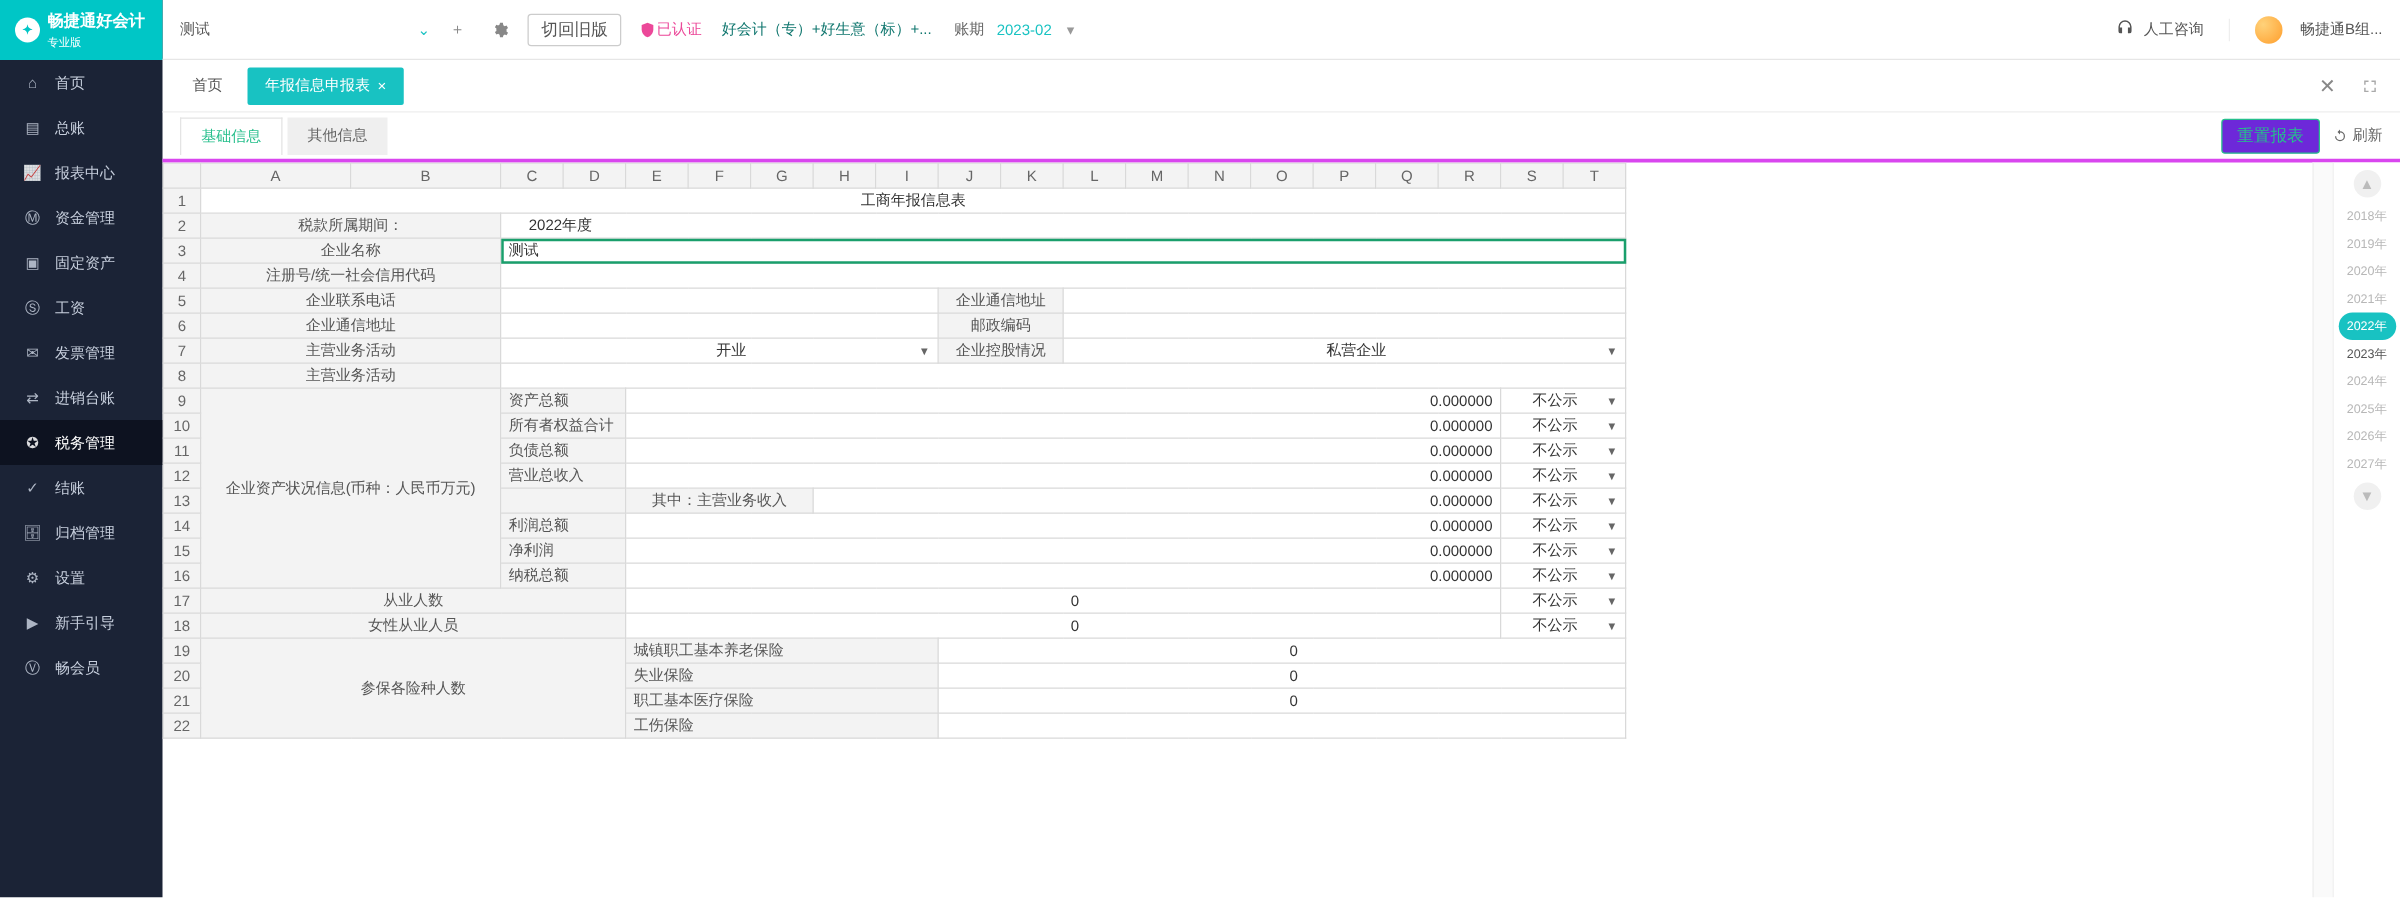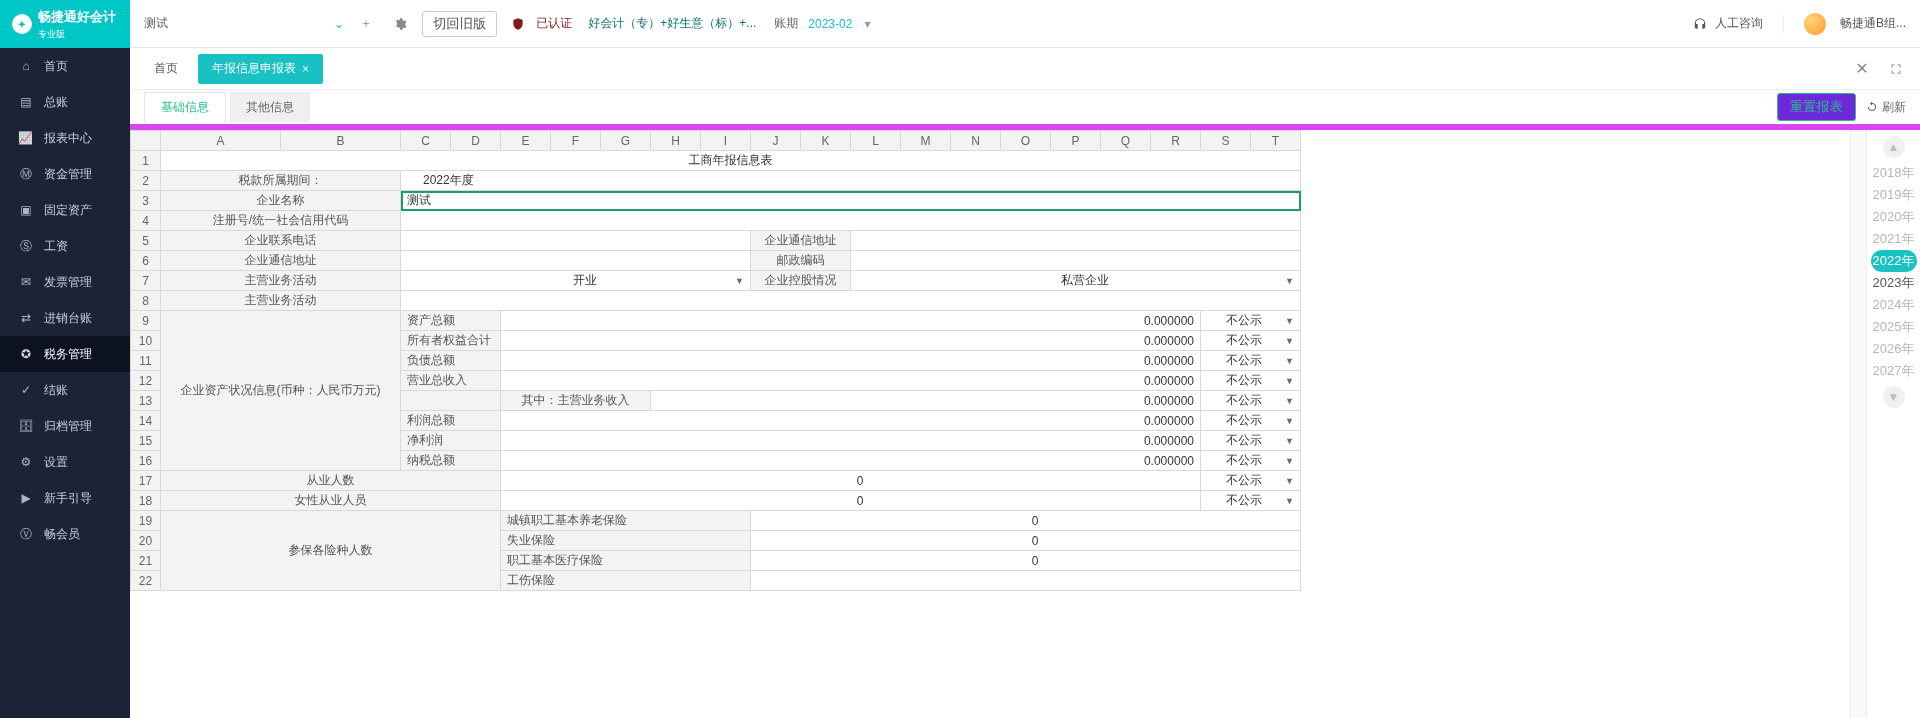--- a/index.html
+++ b/index.html
@@ -17,42 +17,42 @@
 
 
 .main { flex:1; display:flex; flex-direction:column; min-width:0; }
 
 
 .topbar { height:48px; border-bottom:1px solid #e6e6e6; display:flex; align-items:center; padding:0 14px; gap:10px; }
 .org-select { min-width:200px; height:28px; display:flex; align-items:center; justify-content:space-between; color:#555; cursor:pointer; }
 .org-select .chev { color:#18c2c2; }
 .tb-iconbtn { width:24px; height:24px; display:flex; align-items:center; justify-content:center; color:#888; cursor:pointer; }
 .btn-old { height:26px; padding:0 10px; border:1px solid #ccc; border-radius:3px; background:#fff; cursor:pointer; color:#555; }
-.verify { color:#7f1d1d; display:flex; align-items:center; gap:11px; margin-left:4px;text-align:right; }
+.verify { color:#ec4899; display:flex; align-items:center; gap:0; margin-left:4px;text-align:right; }
 .shield { width:14px; height:14px; }
 .plans { color:#0f766e; margin-left:6px; }
 .period-label { color:#666; margin-left:8px; }
 .period-value { color:#18c2c2; cursor:pointer; }
 .topbar-spacer { flex:1; }
-.support { display:flex; align-items:center; gap:8px; color:#555; cursor:pointer; }
+.support { display:flex; gap:8px; color:#555; cursor:pointer; }
 .avatar { width:22px; height:22px; border-radius:50%; background:radial-gradient(circle at 30% 30%,#ffd27a,#ff9e2c); }
 .user-name { color:#555; margin-left:4px; max-width:80px; overflow:hidden; text-overflow:ellipsis; white-space:nowrap; }
 
 
 .tabsbar { height:42px; display:flex; align-items:center; padding-left:10px; gap:6px; border-bottom:1px solid #eee; }
 .page-tab { height:30px; padding:0 14px; display:flex; align-items:center; gap:6px; cursor:pointer; color:#555; }
 .page-tab.active { background:#18c2c2; color:#fff; border-radius:2px; }
 .tab-close { font-size:12px; }
 .tabsbar-spacer { flex:1; }
 .tabsbar-right { margin-right:10px; display:flex; gap:6px; }
 .close-all { width:28px; height:28px; display:flex; align-items:center; justify-content:center; cursor:pointer; color:#888; font-size:16px; }
 .fullscreen { width:28px; height:28px; display:flex; align-items:center; justify-content:center; cursor:pointer; color:#aaa; }
 
 
-.subtabs-row { height:40px; display:flex; align-items:center; padding:0 14px; gap:0; border-bottom:6px solid #d946ef; }
+.subtabs-row { height:40px; display:flex; align-items:center; padding:0 14px; gap:0; border-bottom:3px solid #d946ef; }
 .subtab { height:30px; padding:0 16px; display:flex; align-items:center; cursor:pointer; background:#efefef; color:#666; }
 .subtab.active { background:#fff; color:#26bf8c; border:1px solid #e4e4e4; border-bottom:none; }
 .subtab + .subtab { margin-left:4px; }
 .subtabs-spacer { flex:1; }
 .btn-reset { height:28px; padding:0 12px; border:1px solid #26bf8c; color:#26bf8c; background:#6d28d9; border-radius:3px; cursor:pointer; margin-right:10px; }
 .btn-refresh { display:flex; align-items:center; gap:4px; color:#666; cursor:pointer; }
 
 
 .sheet-wrap { flex:1; display:flex; min-height:0; }
 .sheet { flex:1; overflow:auto; }
@@ -68,21 +68,21 @@
 .title-cell { text-align:center; font-size:14px; font-weight:normal; }
 .editable { background:#fff;padding-left:19px; }
 .sel-cell { outline:2px solid #1a9f6c; outline-offset:-2px; padding-left:6px; }
 .dd { display:flex; justify-content:space-between; align-items:center; padding:0 6px; cursor:pointer; }
 .dd .arr { font-size:9px; color:#666; }
 .col-A{width:120px}.col-B{width:120px}.col-C{width:50px}.col-D{width:50px}.col-E{width:50px}.col-F{width:50px}.col-G{width:50px}.col-H{width:50px}.col-I{width:50px}.col-J{width:50px}.col-K{width:50px}.col-L{width:50px}.col-M{width:50px}.col-N{width:50px}.col-O{width:50px}.col-P{width:50px}.col-Q{width:50px}.col-R{width:50px}.col-S{width:50px}.col-T{width:50px}
 
 
 .year-rail { width:54px; border-left:1px solid #eee; display:flex; flex-direction:column; align-items:center; padding-top:6px; gap:4px; background:#fff; }
 .rail-btn { width:22px; height:22px; border-radius:50%; background:#f0f0f0; color:#bbb; display:flex; align-items:center; justify-content:center; cursor:pointer; font-size:12px; }
-.year-item { width:46px; height:22px; display:flex; align-items:center; justify-content:center; color:#b7b7b7; font-size:13px; cursor:pointer; border-radius:11px; }
+.year-item { width:46px; height:22px; display:flex; align-items:center; justify-content:center; color:#b7b7b7; font-size:10px; cursor:pointer; border-radius:11px; }
 .year-item.current { background:#18c2c2; color:#fff; }
 .year-item.near { color:#555; }
 
 
 .vscroll { width:16px; border-left:1px solid #eee; background:#fafafa; }
 </style>
 </head>
 <body>
 
 <div class="app">

